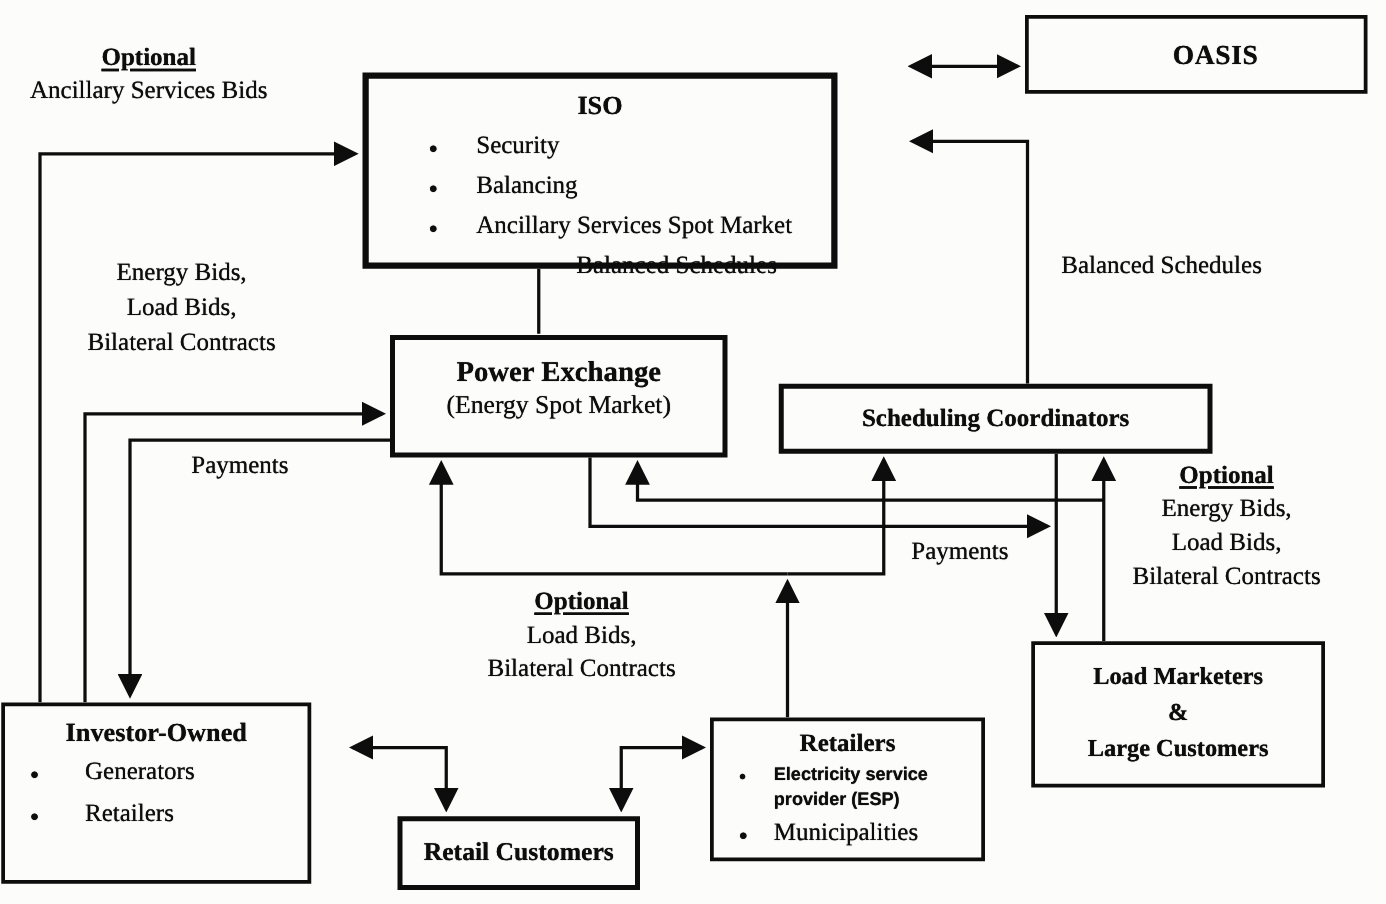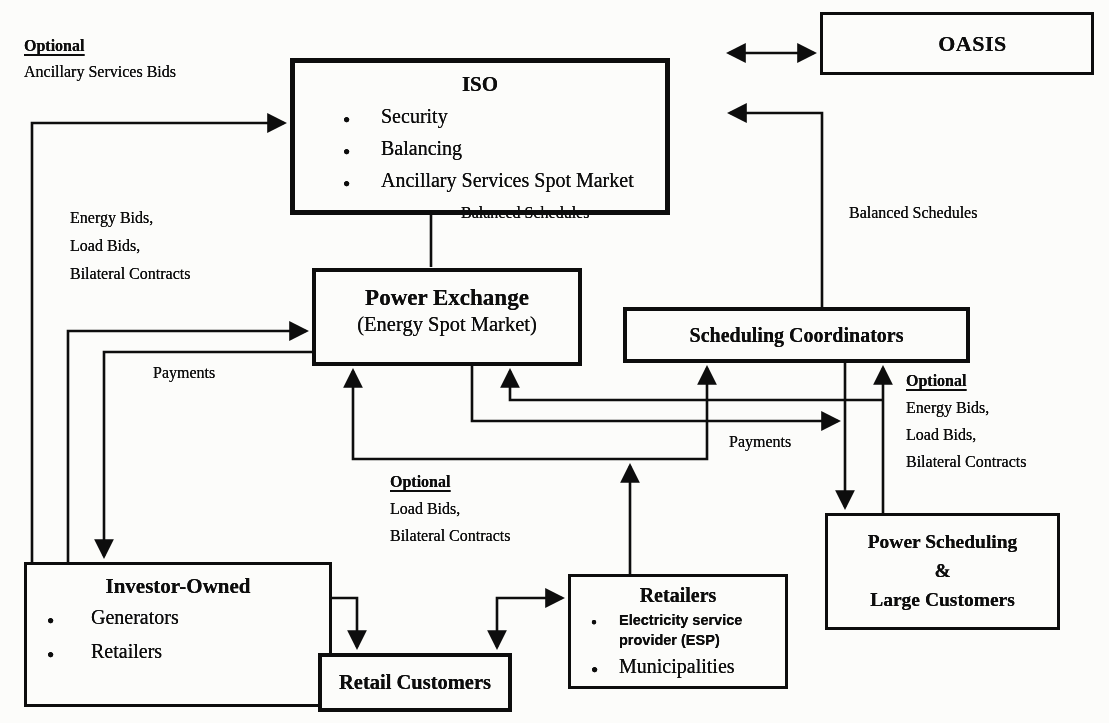--- a/index.html
+++ b/index.html
@@ -38,21 +38,21 @@
   #rc-box{font-size:20.5px;font-weight:bold;}
   
   #retailers-box .title{font-size:20px;margin-top:7px;}
   #retailers-box .bullets{margin-left:20px;margin-top:4px;}
   #retailers-box .esp-text{font-family:"Liberation Sans", sans-serif;font-size:14.5px;line-height:1.35;width:140px;font-weight:bold;}
   #retailers-box .muni-row{margin-top:5px;font-size:20px;}
   #retailers-box .dot{margin-right:12px;}
   
   #pm-box{padding-top:11px;text-align:center;font-size:19.5px;font-weight:bold;line-height:29px;}
   
-  .lbl{position:absolute;font-size:16px;line-height:27px;}
+  .lbl{position:absolute;font-size:20px;line-height:27px;text-align:center;}
   .lbl .h{font-weight:bold;text-decoration:underline;text-underline-offset:3px;text-decoration-thickness:2px;}
   svg#connectors{position:absolute;left:0;top:0;pointer-events:none;}
   svg#connectors path{stroke:#0d0d0d;stroke-width:2.6;fill:none;}
 </style>
 </head>
 <body>
 
 <div id="canvas">
 
   <svg id="connectors" width="1109" height="723" viewBox="0 0 1109 723">
@@ -102,21 +102,21 @@
 
   <div id="px-box" class="box b-med" style="left:312px;top:268px;width:270px;height:98px;">
     <div class="t1">Power Exchange</div>
     <div class="t2">(Energy Spot Market)</div>
   </div>
 
   <div id="sc-box" class="box b-med center-flex" style="left:623px;top:307px;width:347px;height:56px;">
     <span>Scheduling Coordinators</span>
   </div>
 
-  <div id="iou-box" class="box" style="left:24px;top:562px;width:308px;height:145px;">
+  <div id="iou-box" class="box" style="left:1px;top:562px;width:248px;height:145px;">
     <div class="title">
       <div>Investor-Owned</div>
     </div>
     <div class="bullets">
       <div class="bullet-row">
         <span class="dot">●</span>
         <span>Generators</span>
       </div>
       <div class="bullet-row">
         <span class="dot">●</span>
@@ -137,21 +137,21 @@
         <span class="esp-text">Electricity service provider (ESP)</span>
       </div>
       <div class="bullet-row muni-row">
         <span class="dot">●</span>
         <span>Municipalities</span>
       </div>
     </div>
   </div>
 
   <div id="pm-box" class="box" style="left:825px;top:513px;width:235px;height:117px;">
-    <div>Power Scheduling</div>
+    <div>Load Marketers</div>
     <div>&amp;</div>
     <div>Large Customers</div>
   </div>
 
   <div class="lbl" style="left:24px;top:33px;line-height:26px;">
     <div class="h">Optional</div>
     <div>Ancillary Services Bids</div>
   </div>
 
   <div class="lbl" style="left:70px;top:204px;line-height:28px;">

